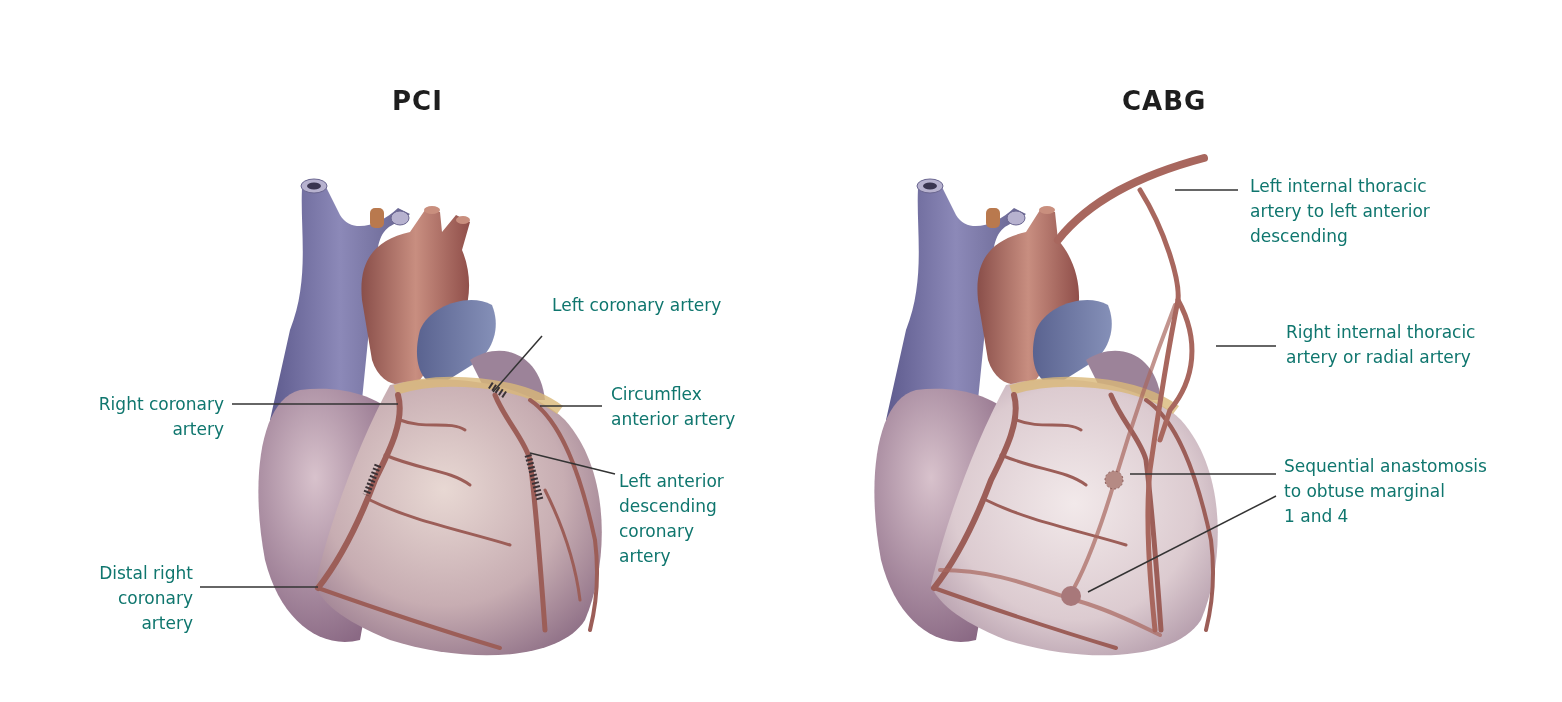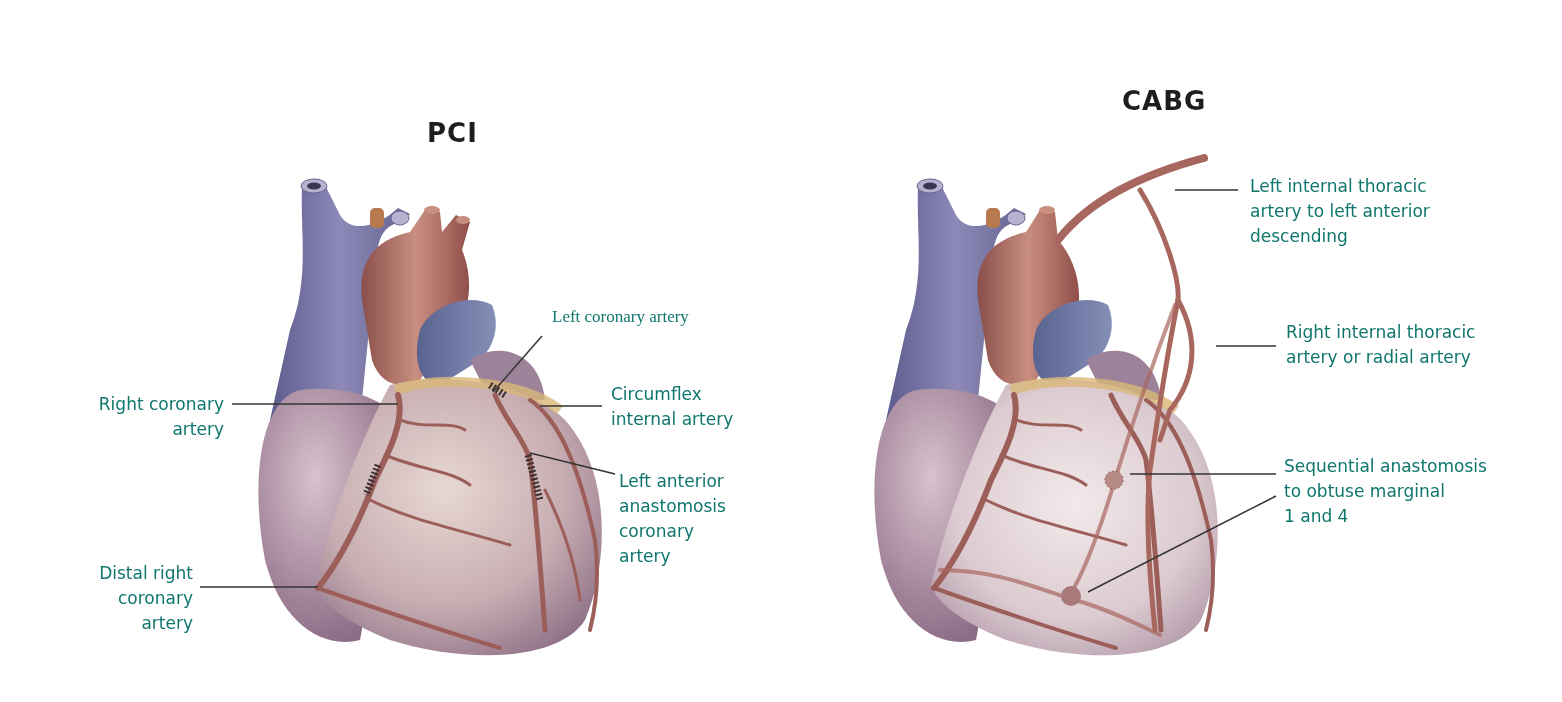--- a/index.html
+++ b/index.html
@@ -128,33 +128,33 @@
   </g>
 
   <g stroke="#333" stroke-width="1.5">
     <line x1="1175" y1="190" x2="1238" y2="190"></line>
     <line x1="1216" y1="346" x2="1276" y2="346"></line>
     <line x1="1130" y1="474" x2="1276" y2="474"></line>
     <line x1="1088" y1="592" x2="1276" y2="496"></line>
   </g>
 </svg>
 
-<div class="title" style="left:427px; top:86px;margin-top:32px;">PCI</div>
+<div class="title" style="left:392px; top:86px;">PCI</div>
 <div class="title" style="left:1122px; top:86px;text-align:right;">CABG</div>
 
 <div class="label right" style="right:1338px; top:392px;">Right coronary
 artery</div>
 <div class="label right" style="right:1369px; top:561px;margin-left:40px;">Distal right
 coronary
 artery</div>
-<div class="label" style="left:552px; top:304px;font-family:Liberation Serif, serif;">Left coronary artery</div>
+<div class="label" style="left:552px; top:293px;">Left coronary artery</div>
 <div class="label" style="left:611px; top:382px;">Circumflex
-internal artery</div>
+anterior artery</div>
 <div class="label" style="left:619px; top:469px;">Left anterior
-anastomosis
+descending
 coronary
 artery</div>
 
 <div class="label" style="left:1250px; top:174px;">Left internal thoracic
 artery to left anterior
 descending</div>
 <div class="label" style="left:1286px; top:320px;">Right internal thoracic
 artery or radial artery</div>
 <div class="label" style="left:1284px; top:454px;">Sequential anastomosis
 to obtuse marginal

